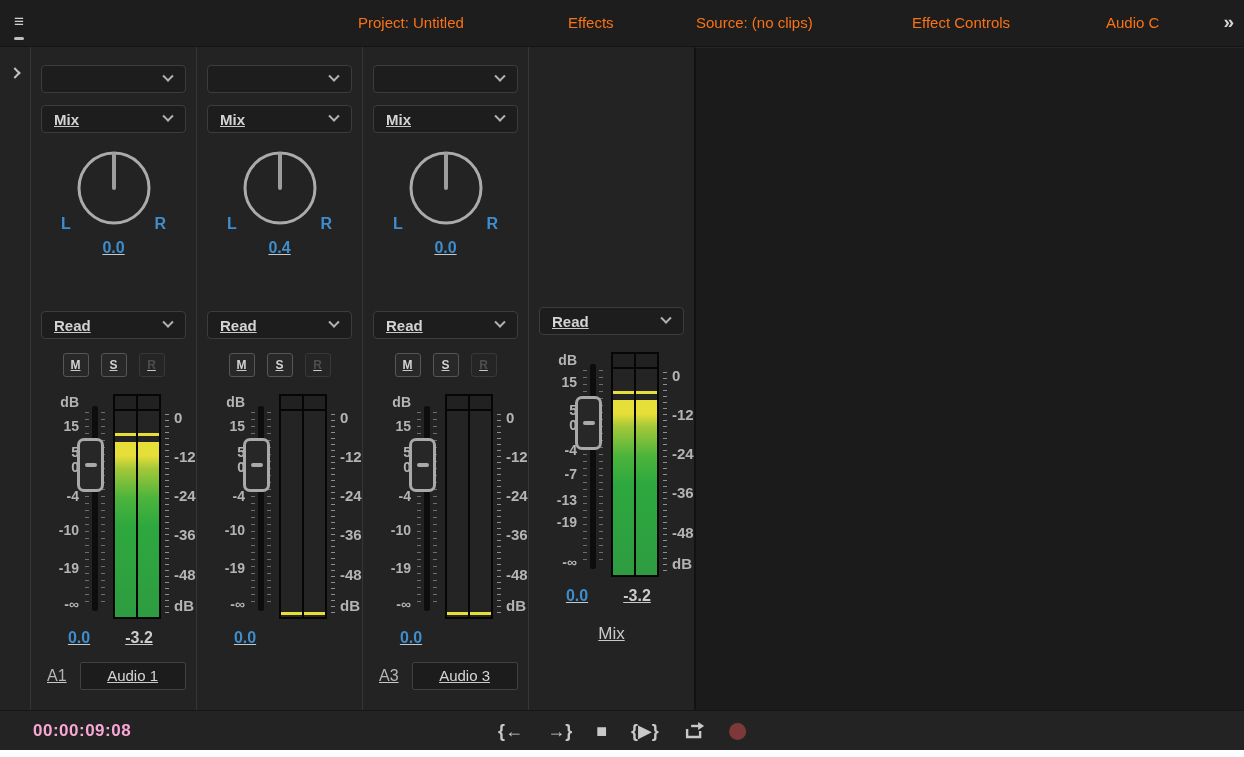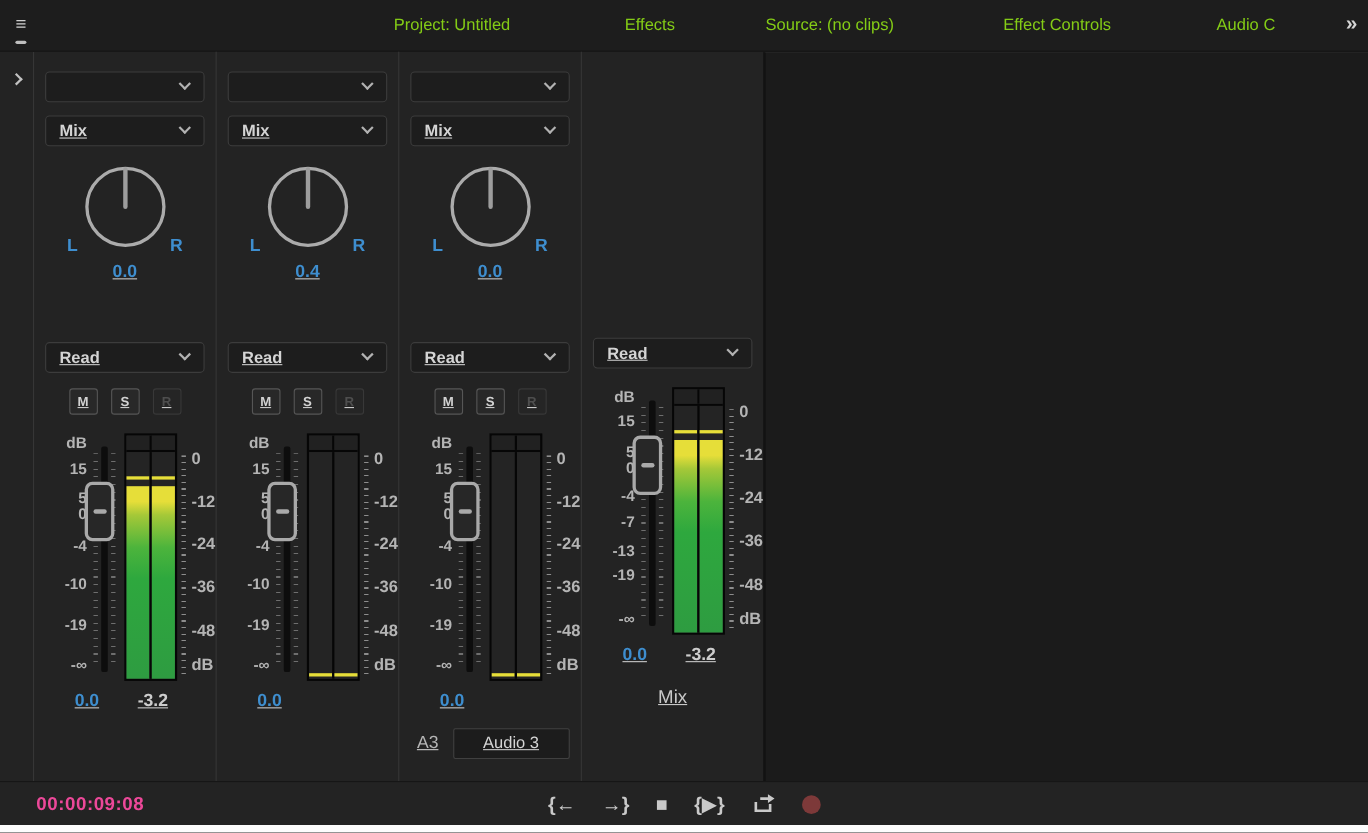--- a/index.html
+++ b/index.html
@@ -7,21 +7,21 @@
   body {
     font-family: "Liberation Sans", "DejaVu Sans", sans-serif;
     background:#1e1e1e; color:#c8c8c8; overflow:hidden;
     -webkit-font-smoothing: antialiased;
   }
   .app { width:1244px; height:757px; display:flex; flex-direction:column; background:#232323; }
 
   
   .tabbar { position:relative; height:47px; background:#1d1d1d; flex:none; border-bottom:1px solid #141414; }
   .tab { position:absolute; top:0; height:44px; display:flex; align-items:center; gap:10px;
-         font-size:15px; color:#84cc16; white-space:nowrap; cursor:default; }
+         font-size:15px; color:#f97316; white-space:nowrap; cursor:default; }
   .tab.active { color:#d8d8d8; font-weight:bold; }
   .tab.active::after { content:''; position:absolute; left:0; right:0; bottom:4px; height:3px;
          background:#bfbfbf; border-radius:2px; }
   .menu-glyph { font-size:17px; color:#cfcfcf; font-weight:normal; }
   .overflow { position:absolute; right:10px; top:0; height:44px; display:flex; align-items:center;
          font-size:19px; color:#d5d5d5; font-weight:bold; }
 
   
   .main { flex:1; display:flex; min-height:0; }
   .mixer { width:694px; flex:none; display:flex; background:#232323; }
@@ -96,21 +96,21 @@
   .name-row { margin-top:14px; height:30px; display:flex; align-items:center; padding-left:16px; gap:13px; }
   .tid { font-size:16px; color:#b5b5b5; }
   .tname { width:106px; height:28px; line-height:26px; text-align:center; background:#1c1c1c;
          border:1px solid #404040; border-radius:2px; font-size:15px; color:#d6d6d6; }
   .master .name-row { justify-content:center; padding-left:0; }
   .tname-plain { font-size:17px; color:#c9c9c9; }
 
   
   .bottombar { height:40px; flex:none; position:relative; background:#232323; border-top:1px solid #161616; }
   .tc-left { position:absolute; left:33px; top:0; height:40px; display:flex; align-items:center;
-         color:#ec4899; font-size:17px; font-weight:bold; letter-spacing:0.5px; cursor:text; }
+         color:#f9a8d4; font-size:17px; font-weight:bold; letter-spacing:0.5px; cursor:text; }
   .tc-right { position:absolute; right:44px; top:0; height:40px; display:flex; align-items:center;
          color:#c9c9c9; font-size:17px; letter-spacing:0.5px; }
   .transport { position:absolute; left:50%; transform:translateX(-50%); top:0; height:40px;
          display:flex; align-items:center; gap:24px; }
   .tbtn { background:none; border:none; color:#c9c9c9; font-size:18px; font-weight:bold; cursor:pointer;
          font-family:inherit; display:flex; align-items:center; line-height:1; padding:0; }
   .loop-svg { stroke:#c9c9c9; fill:none; stroke-width:2.4; }
   .loop-svg .arrowhead { fill:#c9c9c9; stroke:none; }
   .rec-dot { width:17px; height:17px; border-radius:50%; background:#7d3939; border:none; cursor:pointer; padding:0; }
 
@@ -215,20 +215,24 @@
               <span style="top: 62px;">-12</span>
               <span style="top: 101px;">-24</span>
               <span style="top: 140px;">-36</span>
               <span style="top: 180px;">-48</span>
               <span style="top: 211px;">dB</span>
             </div>
         </div>
         <div class="values-row">
           <span class="gain">0.0</span>
           <span class="peakv">-3.2</span>
+        </div>
+        <div class="name-row">
+          <span class="tid">A1</span>
+          <span class="tname">Audio 1</span>
         </div>
       </div>
 
       <div class="strip">
         <div class="dropdown">
           <span class="dd-label"></span>
           <span class="dd-chevron"></span>
         </div>
         <div class="dropdown output-dd">
           <span class="dd-label">Mix</span>

